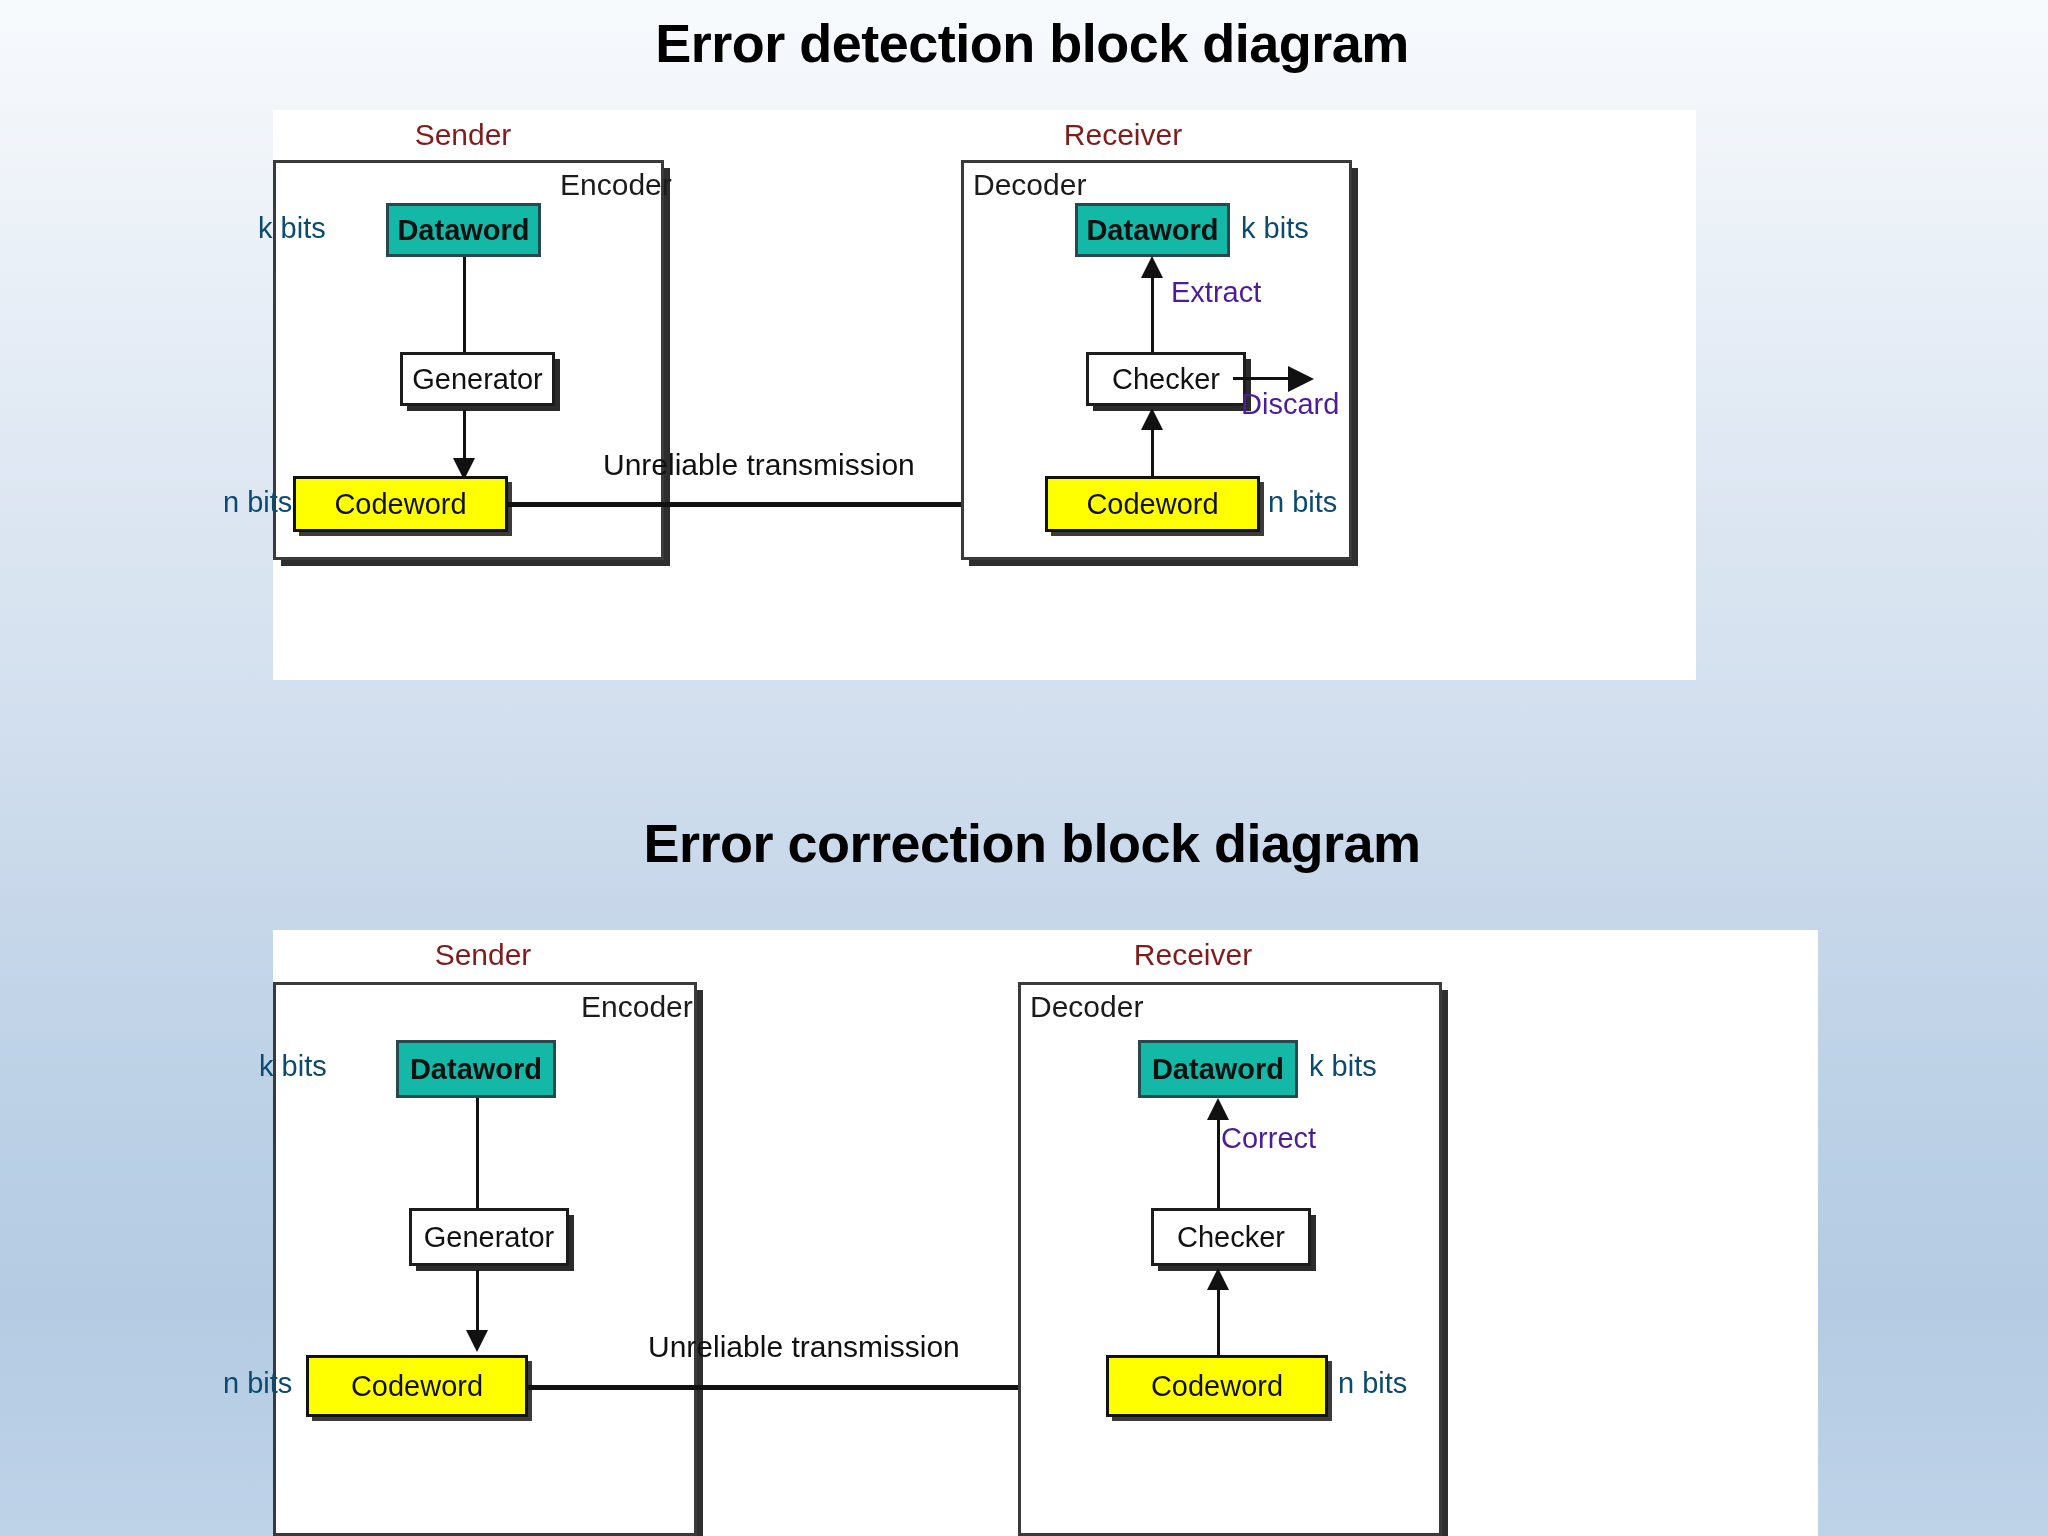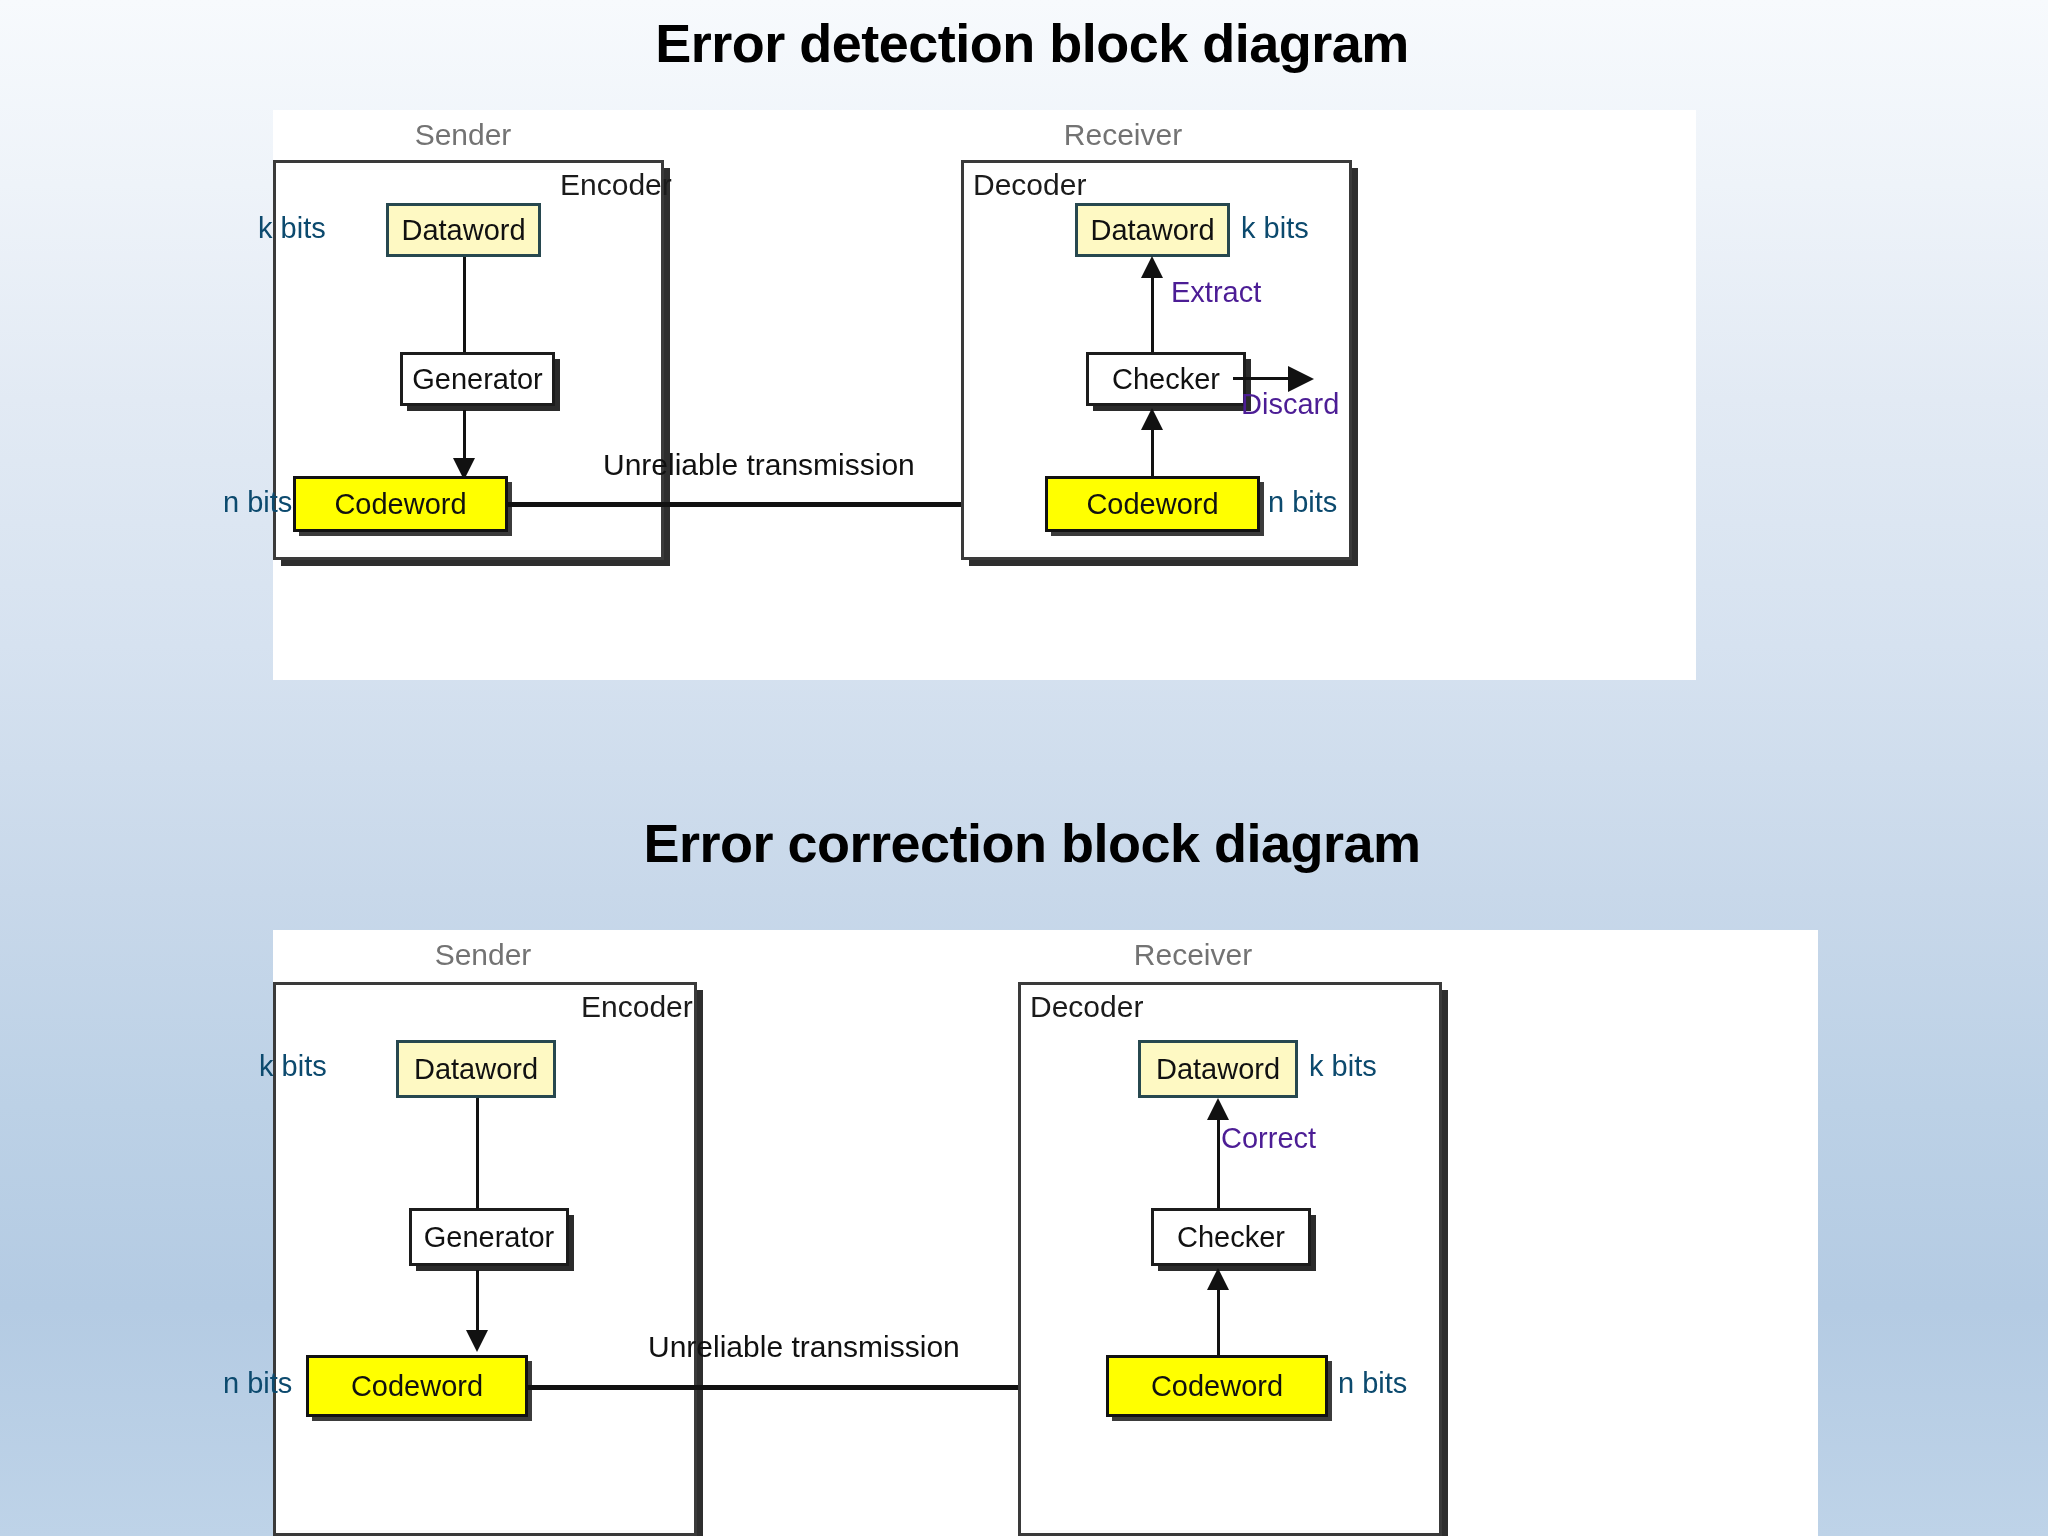--- a/index.html
+++ b/index.html
@@ -53,21 +53,21 @@
     left: 273px;
     top: 930px;
     width: 1545px;
     height: 606px;
   }
 
   
   .party-label {
     position: absolute;
     font-size: 30px;
-    color: #737373;
+    color: #7f1d1d;
     white-space: nowrap;
     text-align: center;
   }
 
   
   .outer-box {
     position: absolute;
     background: #ffffff;
     border: 3px solid #3a3a3a;
     box-shadow: 7px 7px 0 -1px #2e2e2e;
@@ -86,22 +86,23 @@
     box-sizing: border-box;
     display: flex;
     align-items: center;
     justify-content: center;
     font-size: 29px;
     color: #111111;
     white-space: nowrap;
     border: 3px solid #1c1c1c;
   }
   .block.dataword {
-    background: #fef9c3;
+    background: #14b8a6;
     border-color: #27484f;
+    font-weight: bold;
   }
   .block.codeword {
     background: #ffff00;
     border-color: #121212;
     box-shadow: 5px 5px 0 -1px #3b3b3b;
   }
   .block.plain {
     background: #ffffff;
     border-color: #1c1c1c;
     box-shadow: 6px 6px 0 -1px #2b2b2b;

